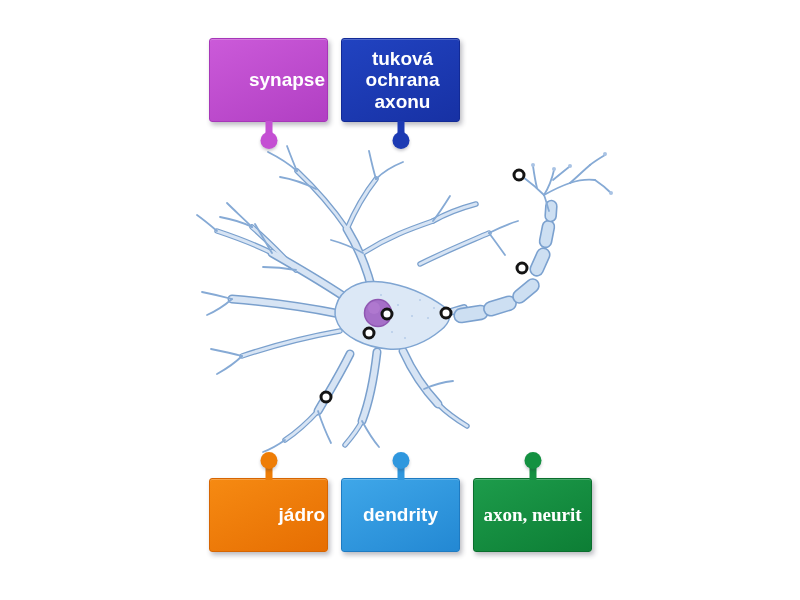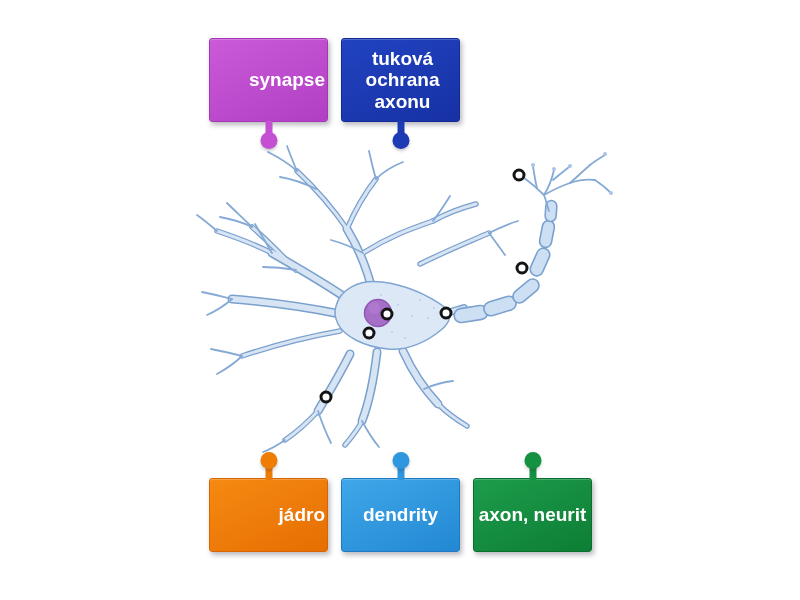--- a/index.html
+++ b/index.html
@@ -233,19 +233,19 @@
   <div class="card row-bottom col-0" style="--c1: #f68a12; --c2: #e66e02; --bd: #d66502; --knob: #ee7d06; color: rgb(255, 255, 255);">
     <span>jádro</span>
     <span class="stem"></span>
     <span class="knob"></span>
   </div>
   <div class="card row-bottom col-1" style="--c1: #3fa7e9; --c2: #2388d3; --bd: #1e7bc2; --knob: #2f97de; color: rgb(255, 255, 255);">
     <span>dendrity</span>
     <span class="stem"></span>
     <span class="knob"></span>
   </div>
-  <div class="card row-bottom col-2" style="--c1: #1d9c4b; --c2: #0d7e35; --bd: #0a6e2d; --knob: #149141; color: rgb(255, 255, 255);">
+  <div class="card row-bottom col-2" style="--c1: #1d9c4b; --c2: #0d7e35; --bd: #0a6e2d; --knob: #149141; color: rgb(255, 255, 255); font-family: Liberation Serif, serif;">
     <span>axon, neurit</span>
     <span class="stem"></span>
     <span class="knob"></span>
   </div>
 
 </div>
 
 </body></html>

